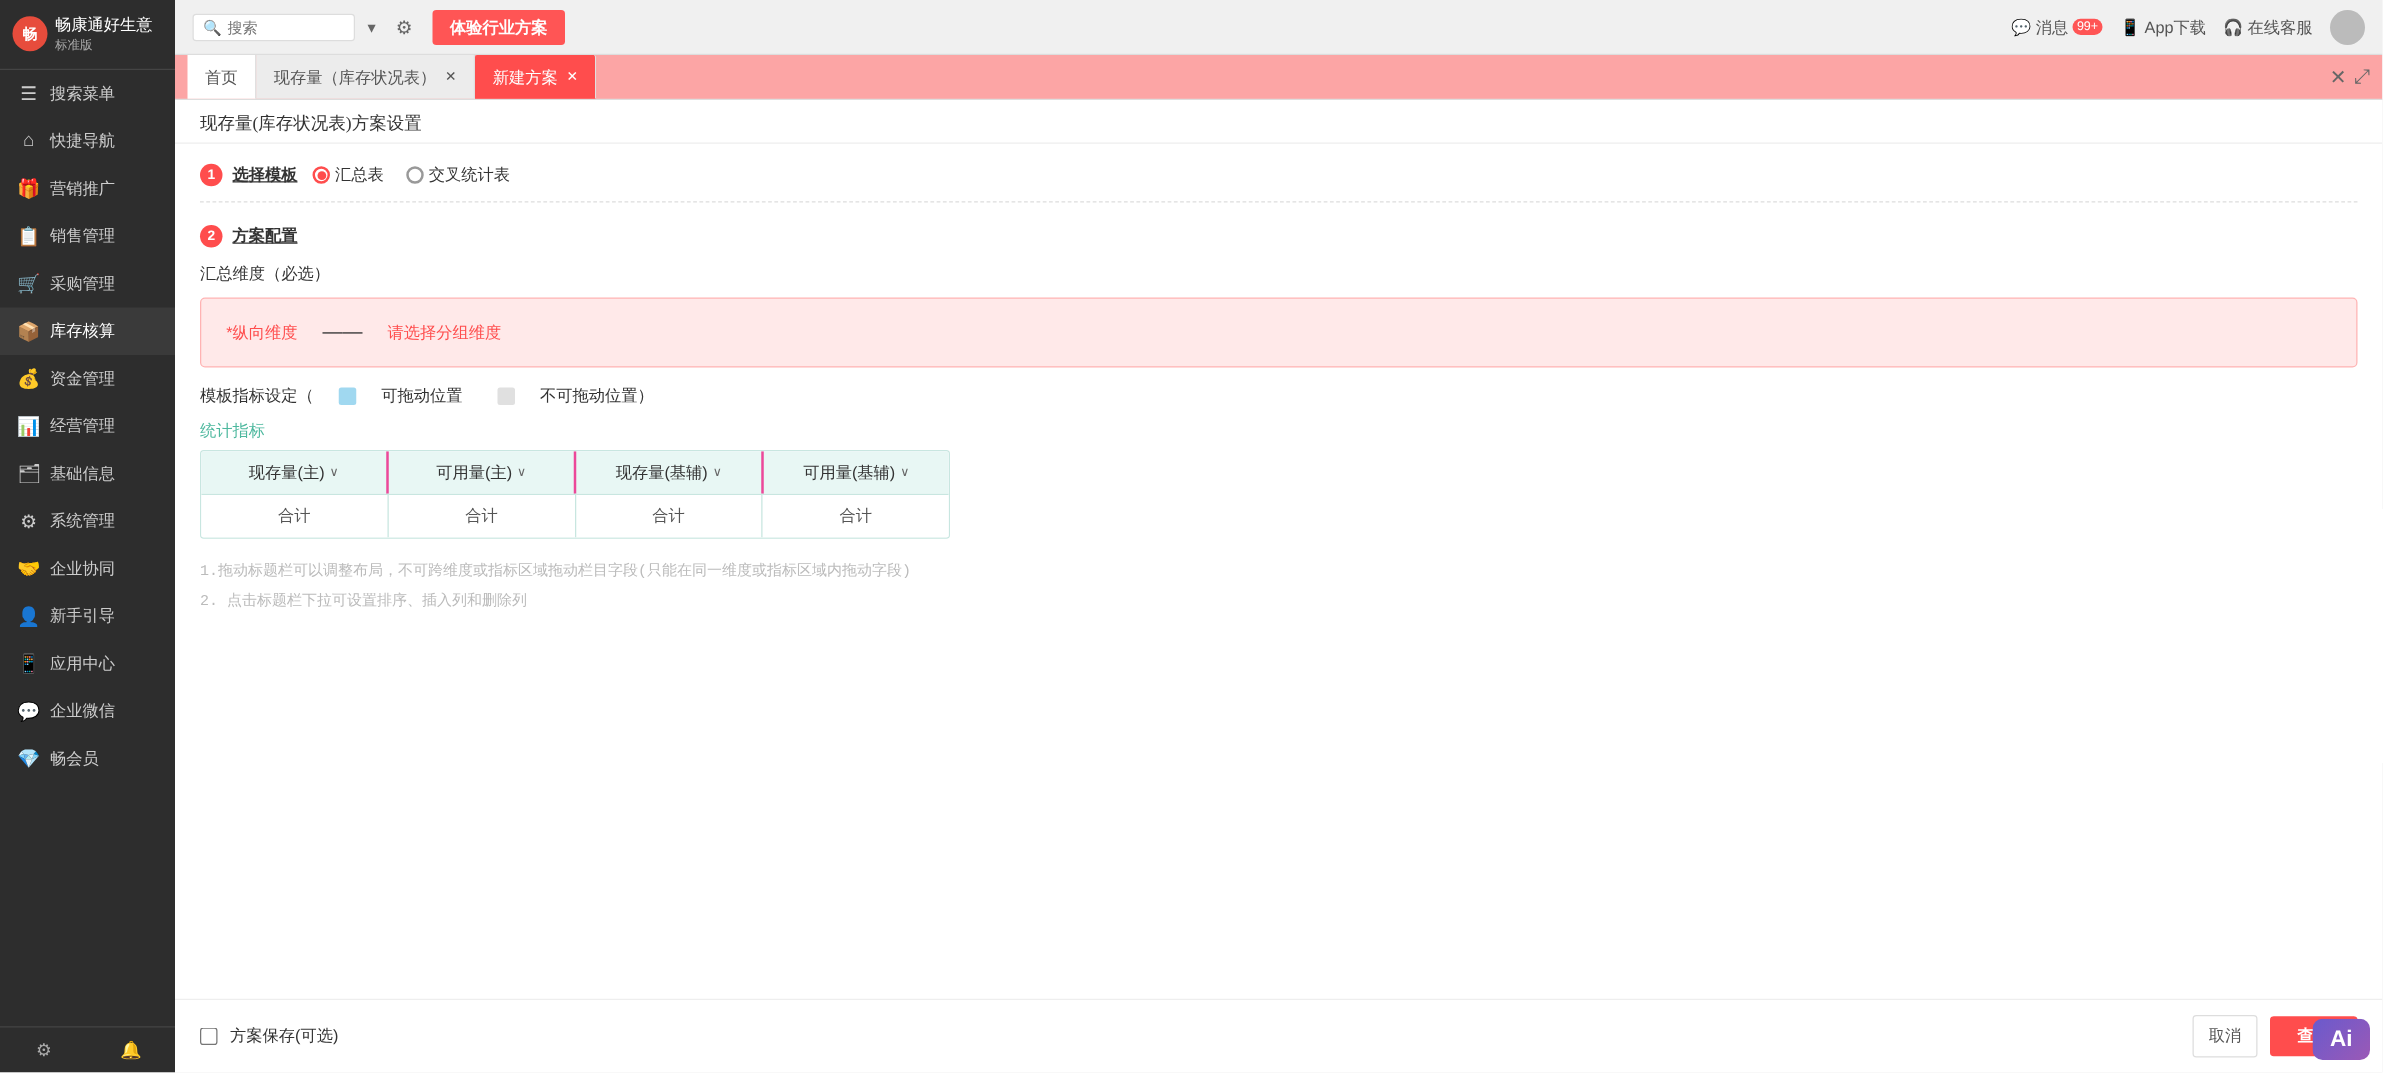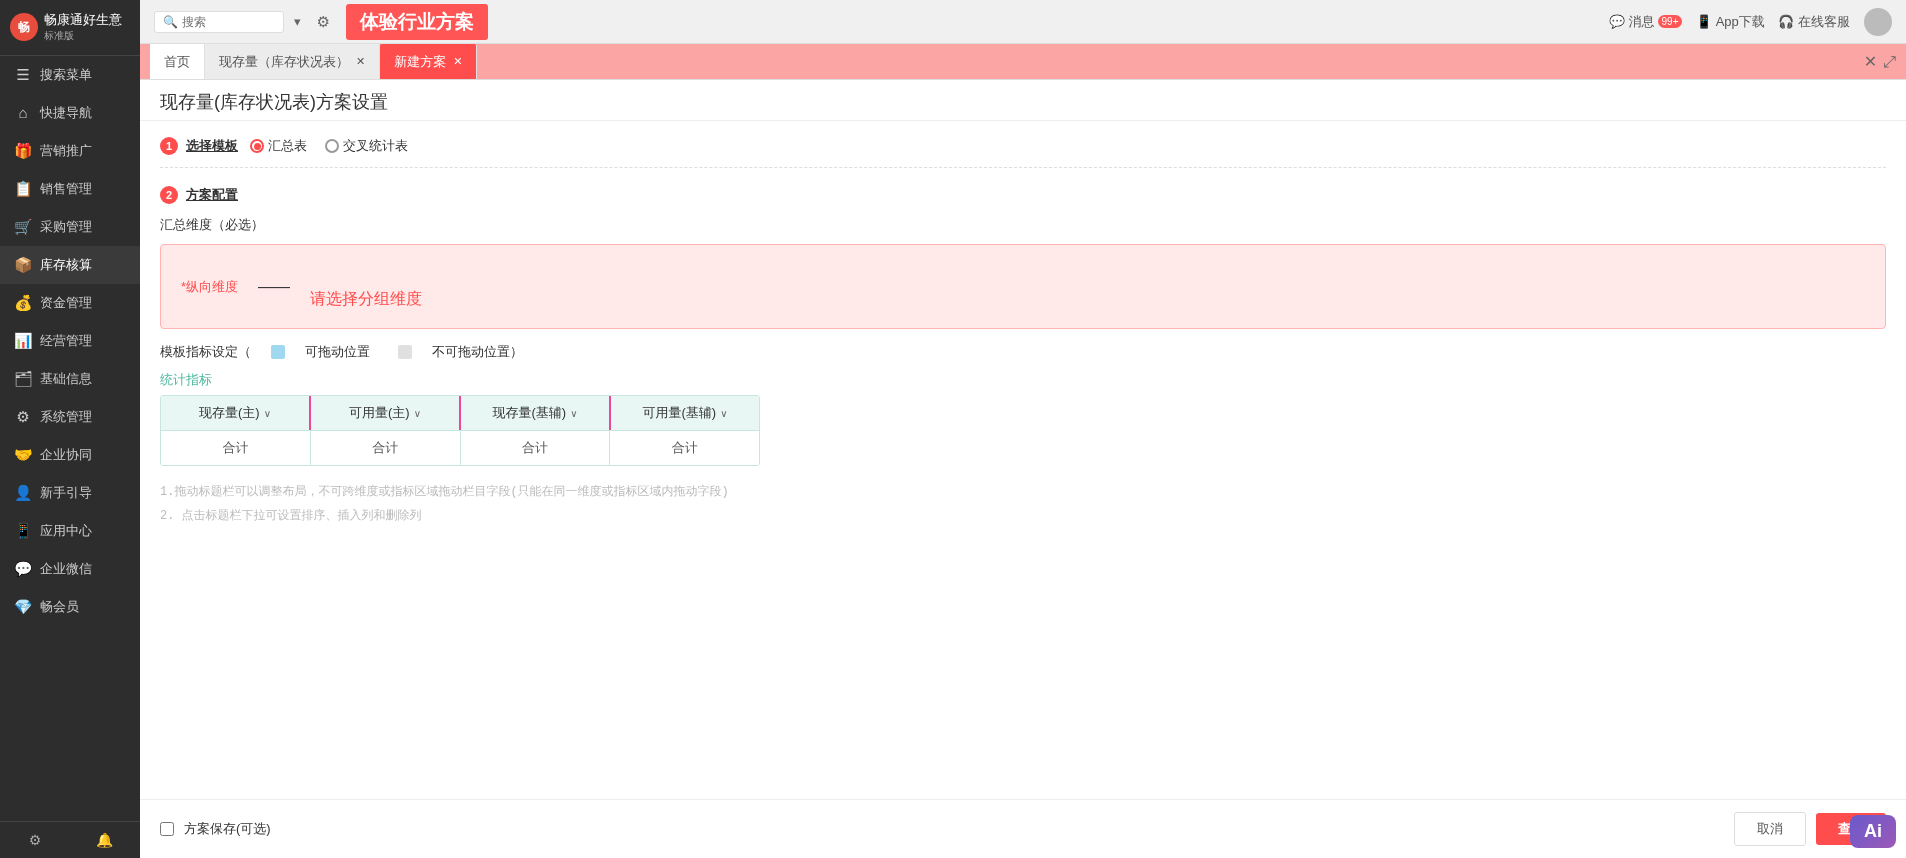--- a/index.html
+++ b/index.html
@@ -73,21 +73,21 @@
       background: white; border: 1px solid #ddd; border-radius: 3px;
       padding: 3px 8px; width: 130px;
     }
     .topbar-search input { border: none; outline: none; font-size: 12px; width: 90px; color: #999; }
     .topbar-dropdown-btn {
       background: none; border: none; cursor: pointer; color: #666; font-size: 13px;
     }
     .topbar-gear { color: #666; cursor: pointer; font-size: 15px; padding: 2px 6px; }
     .topbar-trial-btn {
       background: #f55; color: white; border: none; border-radius: 3px;
-      padding: 5px 14px; cursor: pointer; font-size: 19px; font-weight: bold;
+      padding: 5px 14px; cursor: pointer; font-size: 13px; font-weight: bold;
     }
     .topbar-spacer { flex: 1; }
     .topbar-right { display: flex; align-items: center; gap: 14px; color: #555; font-size: 13px; }
     .topbar-right-item { display: flex; align-items: center; gap: 3px; cursor: pointer; }
     .badge {
       background: #f55; color: white; border-radius: 8px;
       font-size: 10px; padding: 1px 4px; min-width: 16px; text-align: center;
     }
     .topbar-avatar { width: 28px; height: 28px; background: #bbb; border-radius: 50%; }
 
@@ -117,23 +117,24 @@
     .tab-actions { margin-left: auto; display: flex; gap: 6px; }
     .tab-action-btn { background: none; border: none; cursor: pointer; font-size: 16px; color: #666; }
 
     
     .content {
       flex: 1; overflow-y: auto; background: white; padding: 0;
       display: flex; flex-direction: column;
     }
     .content-header {
       padding: 10px 20px 6px;
-      font-size: 18px; color: #333;
+      font-size: 14px; color: #333;
       border-bottom: 1px solid #eee;
       background: white;
+      font-family: Liberation Serif, serif;
     }
 
     
     .form-area { padding: 16px 20px; flex: 1; }
 
     .step-section { margin-bottom: 18px; }
     .step-header {
       display: flex; align-items: center; gap: 8px; margin-bottom: 12px;
     }
     .step-badge {
@@ -163,21 +164,21 @@
     .dimension-box {
       background: #ffe9e9;
       border: 1px solid #ffb3b3;
       border-radius: 4px;
       padding: 18px 20px;
       display: flex; align-items: center; gap: 12px;
       margin-bottom: 14px;
     }
     .dimension-required { color: #ff4d4d; font-size: 13px; }
     .dimension-arrow { color: #333; font-size: 16px; flex: 0 0 auto; margin: 0 8px; }
-    .dimension-placeholder { color: #ff4d4d; font-size: 16px; margin-top: 26px; }
+    .dimension-placeholder { color: #ff4d4d; font-size: 13px; }
 
     .indicator-settings { margin-bottom: 10px; }
     .indicator-settings-label { font-size: 13px; color: #333; margin-bottom: 8px; display: flex; align-items: center; gap: 20px; }
     .indicator-movable-badge {
       display: inline-block; width: 14px; height: 14px; background: #a0d8f0; border-radius: 2px;
     }
     .indicator-unmovable-badge {
       display: inline-block; width: 14px; height: 14px; background: #e0e0e0; border-radius: 2px;
       margin-left: 8px;
     }
@@ -212,21 +213,21 @@
       border-top: 1px solid #eee;
       padding: 12px 20px;
       display: flex; align-items: center; gap: 10px;
       background: white;
     }
     .footer-checkbox { width: 14px; height: 14px; border: 1px solid #aaa; cursor: pointer; }
     .footer-label { font-size: 13px; color: #333; }
     .footer-spacer { flex: 1; }
     .footer-cancel-btn {
       background: white; border: 1px solid #ddd; color: #555;
-      padding: 7px 22px; border-radius: 3px; cursor: pointer; font-size: 13px;
+      padding: 7px 12px; border-radius: 3px; cursor: pointer; font-size: 13px;
     }
     .footer-query-btn {
       background: #ff4d4d; border: none; color: white;
       padding: 7px 22px; border-radius: 3px; cursor: pointer; font-size: 13px; font-weight: bold;
     }
 
     
     .ai-badge {
       position: fixed; bottom: 10px; right: 10px;
       background: linear-gradient(135deg, #6a5acd, #9b59b6);

